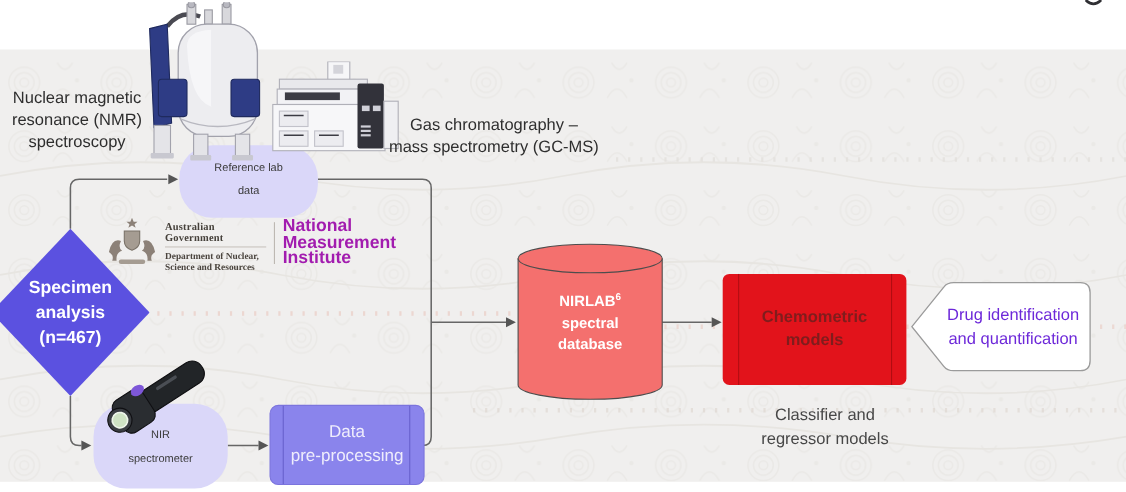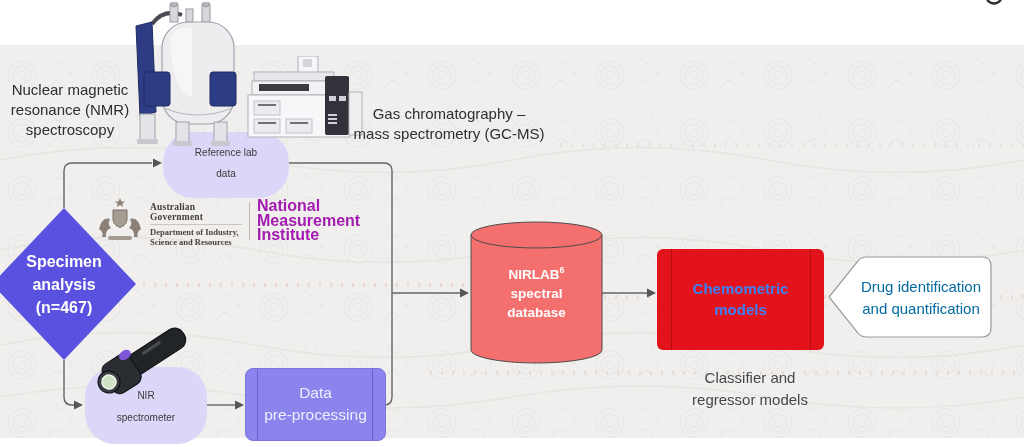--- a/index.html
+++ b/index.html
@@ -36,25 +36,25 @@
   #pre-text{left:245px;top:382px;width:141px;text-align:center;color:#efedfc;font-size:15.5px;line-height:22px;}
   
   #cyl-svg{left:470px;top:221px;}
   #cyl-text{left:470px;top:261px;width:133px;text-align:center;color:#fff;font-weight:bold;
             font-size:13.5px;line-height:19px;}
   #cyl-text sup{font-size:9px;}
   
   #chem-box{left:657px;top:249px;width:167px;height:101px;background:#e2131b;border-radius:6px;}
   #chem-box .vline{position:absolute;top:0;bottom:0;width:1.2px;background:rgba(90,0,0,0.35);}
   #chem-box .vl-l{left:14px;} #chem-box .vl-r{right:13px;}
-  #chem-text{left:657px;top:278px;width:167px;text-align:center;color:#3b82f6;font-weight:bold;
+  #chem-text{left:657px;top:278px;width:167px;text-align:center;color:#7f1d1d;font-weight:bold;
              font-size:15px;line-height:21px;}
   
   #callout-svg{left:826px;top:252px;}
-  #callout-text{left:848px;top:276px;width:146px;text-align:center;color:#0369a1;
+  #callout-text{left:848px;top:276px;width:146px;text-align:center;color:#6d28d9;
                 font-size:15px;line-height:22px;}
   
   #crest-svg{left:96px;top:197px;}
   #gov-block{left:150px;top:202px;width:98px;color:#45403a;font-family:"Liberation Serif", serif;}
   #gov-title{font-size:9.5px;font-weight:bold;letter-spacing:0.2px;}
   #gov-rule{width:92px;border-top:1px solid #c9c4be;margin:2px 0 2px 0;height:0;}
   #gov-dept{font-size:8.5px;line-height:10px;font-weight:bold;color:#4a443e;}
   #logo-divider{left:249px;top:202px;height:38px;border-left:1px solid #bdb8b2;width:0;}
   #institute-block{left:257px;top:199px;width:110px;color:#a21caf;font-weight:bold;
                    font-size:16px;line-height:14.5px;}
@@ -132,21 +132,21 @@
     <polygon points="24,1 25.5,4.5 29,4.5 26.3,6.8 27.3,10 24,8 20.7,10 21.7,6.8 19,4.5 22.5,4.5" fill="#8c8178"></polygon>
     <path d="M17,13 h14 v9 q0,6 -7,8.5 q-7,-2.5 -7,-8.5 Z" fill="#a59c92" stroke="#7a7268" stroke-width="1"></path>
     <path d="M3,32 q3,-13 11,-10 q-3,6 1,9 q-6,2 -5,9 h-4 q2,-5 -3,-8 Z" fill="#8c8178"></path>
     <path d="M45,32 q-3,-13 -11,-10 q3,6 -1,9 q6,2 5,9 h4 q-2,-5 3,-8 Z" fill="#8c8178"></path>
     <rect x="12" y="39" width="24" height="4" rx="2" fill="#a59c92"></rect>
   </svg>
   <div id="gov-block" class="abs txt">
     <div id="gov-title">Australian Government</div>
     <div id="gov-rule"></div>
     <div id="gov-dept">
-      <div>Department of Industry,</div>
+      <div>Department of Nuclear,</div>
       <div>Science and Resources</div>
     </div>
   </div>
   <div id="logo-divider" class="abs txt"></div>
   <div id="institute-block" class="abs txt">
     <div>National</div>
     <div>Measurement</div>
     <div>Institute</div>
   </div>
 

